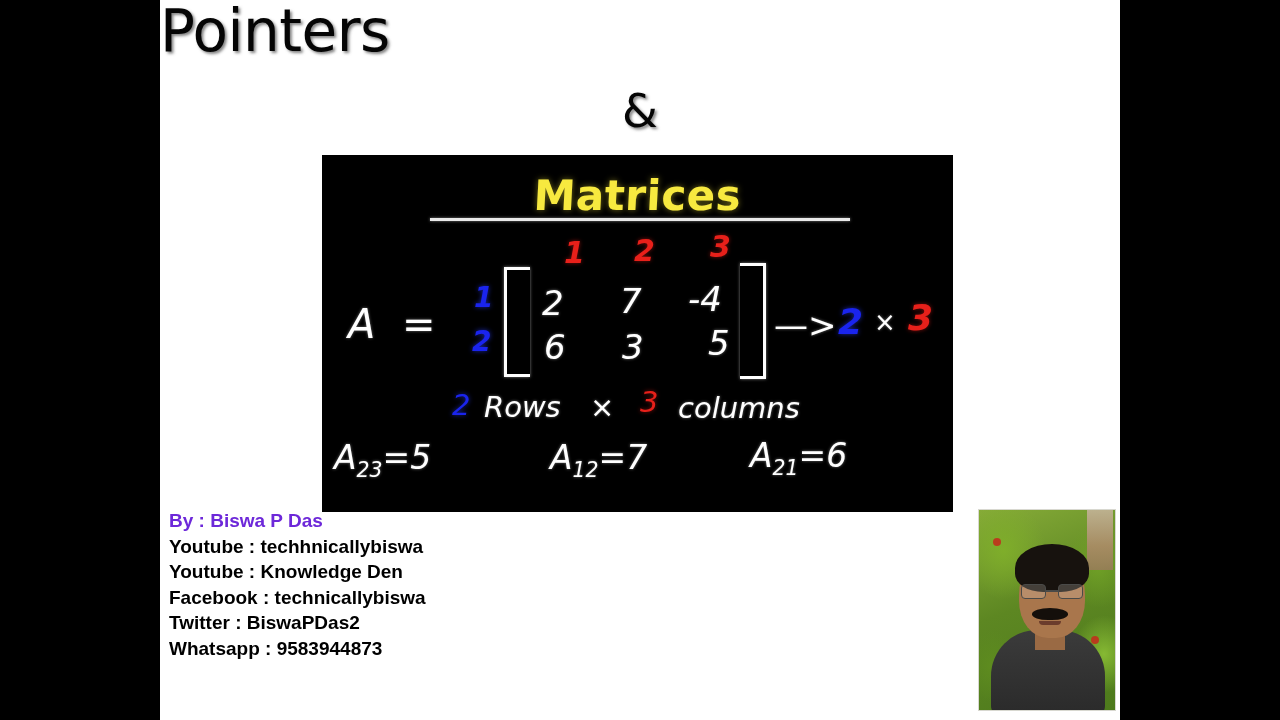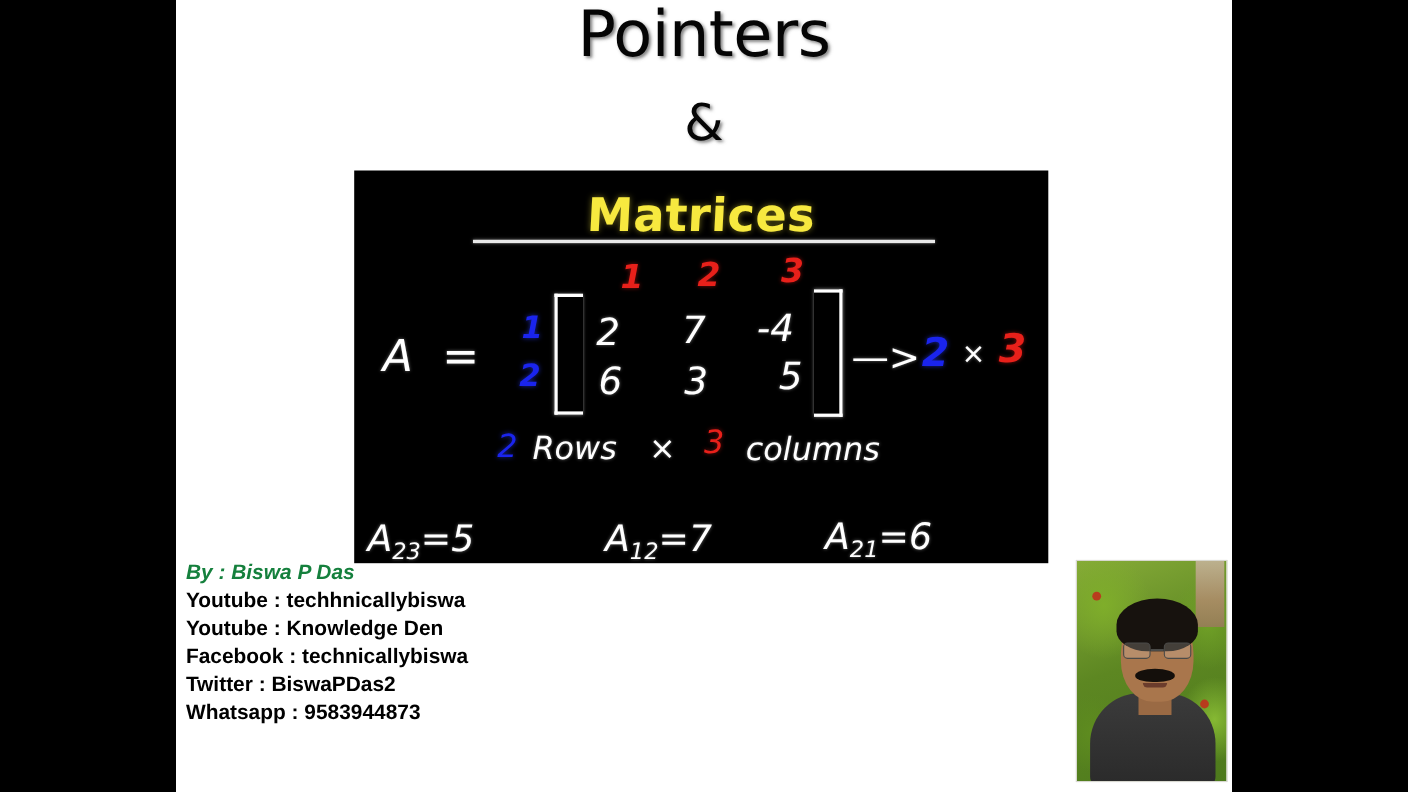--- a/index.html
+++ b/index.html
@@ -9,21 +9,21 @@
   #stage { position:relative; width:1280px; height:720px; background:#000; }
 
   
   .slide {
     position:absolute; left:160px; top:0; width:960px; height:720px;
     background:#ffffff; overflow:hidden;
   }
 
   
   .title-main {
-    position:absolute; left:0; top:2px; width:960px; text-align:center;
+    position:absolute; left:0; top:2px; width:960px; 
     font-family:"DejaVu Sans", sans-serif;
     font-size:58px; font-weight:400; color:#050505; line-height:1.0;
     letter-spacing:-0.5px;
     text-shadow: 2px 2px 3px rgba(90,90,90,0.75);
   }
   .title-amp {
     position:absolute; left:0; top:88px; width:960px; text-align:center;
     font-family:"DejaVu Sans", sans-serif;
     font-size:46px; font-weight:400; color:#050505; line-height:1.0;
     text-shadow: 2px 2px 3px rgba(90,90,90,0.75);
@@ -67,30 +67,30 @@
   .bracket.right { border-left:none; }
 
   .mval  { font-size:34px; font-weight:500; font-style:italic; }
   .rownum{ font-size:28px; font-weight:600; font-style:italic; }
 
   .dimtxt { font-size:36px; font-weight:600; font-style:italic; }
   .arrow  { font-size:34px; font-weight:500; }
 
   .rowcol { font-size:29px; font-weight:500; font-style:italic; }
 
-  .eqline { font-size:33px; font-weight:500; font-style:italic;margin-top:32px; }
+  .eqline { font-size:33px; font-weight:500; font-style:italic; }
   .eqline sub { font-size:0.62em; }
 
   
   .contact {
     position:absolute; left:9px; top:508px; width:640px;
     font-family:"Liberation Sans", sans-serif;
     font-size:19px; font-weight:bold; color:#000000; line-height:25.6px;
   }
-  .contact .by { color:#15803d;font-style:italic; }
+  .contact .by { color:#6d28d9; }
   .contact a, .contact .maillink {
     color:#1111cc; text-decoration:underline;
   }
 
   
   .photo {
     position:absolute; left:818px; top:509px; width:138px; height:202px;
     background:#f2f2f0; overflow:hidden;
     border:1px solid #d8d8d0;
   }

